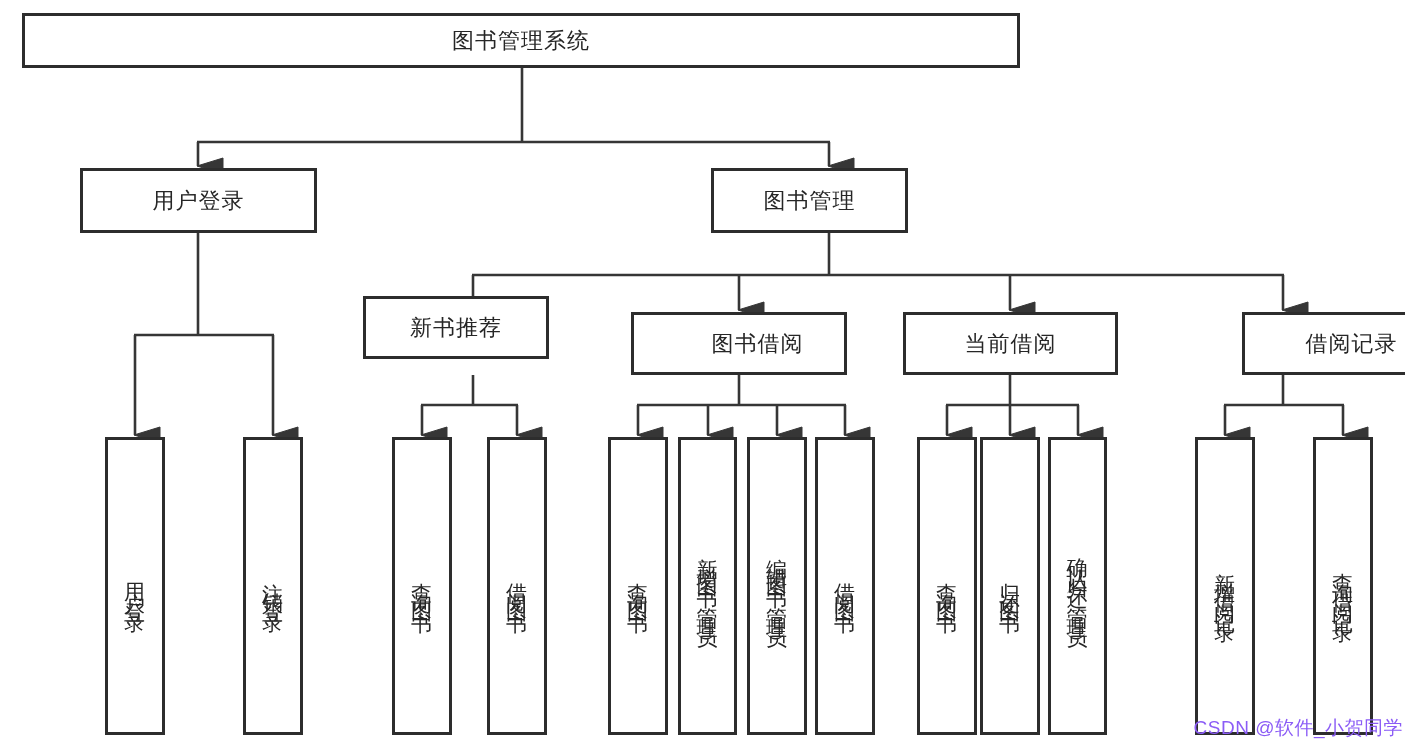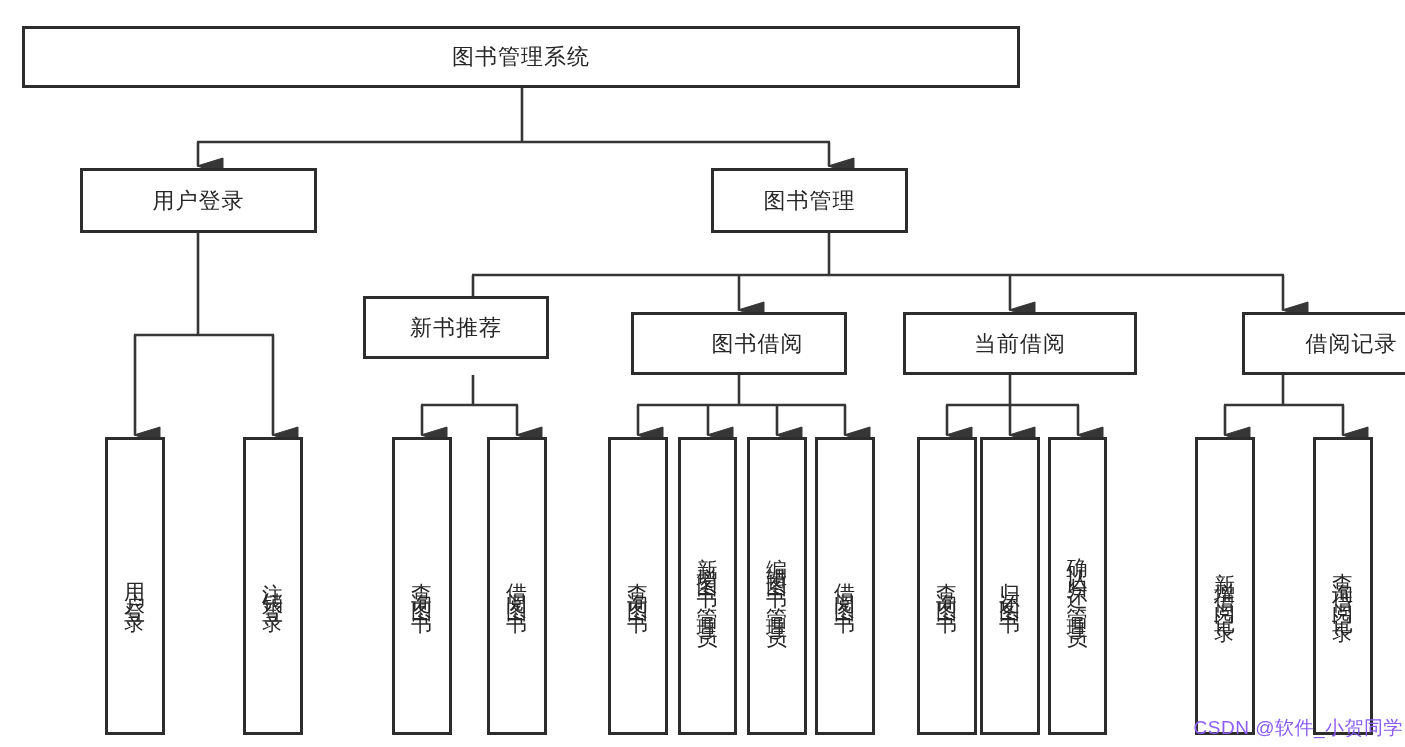--- a/index.html
+++ b/index.html
@@ -78,38 +78,38 @@
       <path d="M1010,405 V435" marker-end="url(#arrow)"></path>
       <path d="M1078,405 V435" marker-end="url(#arrow)"></path>
 
       <path d="M1283,375 V405"></path>
       <path d="M1224,405 H1344"></path>
       <path d="M1225,405 V435" marker-end="url(#arrow)"></path>
       <path d="M1343,405 V435" marker-end="url(#arrow)"></path>
     </g>
   </svg>
 
-  <div class="node" style="left:22px;top:13px;width:998px;height:62px;margin-top:13px;">
+  <div class="node" style="left:22px;top:13px;width:998px;height:55px;">
     <span>图书管理系统</span>
   </div>
 
   <div class="node" style="left:80px;top:168px;width:237px;height:65px;">
     <span>用户登录</span>
   </div>
   <div class="node" style="left:711px;top:168px;width:197px;height:65px;">
     <span>图书管理</span>
   </div>
 
   <div class="node" style="left:363px;top:296px;width:186px;height:63px;">
     <span>新书推荐</span>
   </div>
   <div class="node" style="left:631px;top:312px;width:216px;height:63px;padding-left:37px;">
     <span>图书借阅</span>
   </div>
-  <div class="node" style="left:903px;top:312px;width:234px;height:63px;">
+  <div class="node" style="left:903px;top:312px;width:215px;height:63px;">
     <span>当前借阅</span>
   </div>
   <div class="node" style="left:1242px;top:312px;width:219px;height:63px;">
     <span>借阅记录</span>
   </div>
 
   <div class="vnode" style="left:105px;top:437px;width:60px;height:298px;">
     <span>用户登录</span>
   </div>
   <div class="vnode" style="left:243px;top:437px;width:60px;height:298px;">

